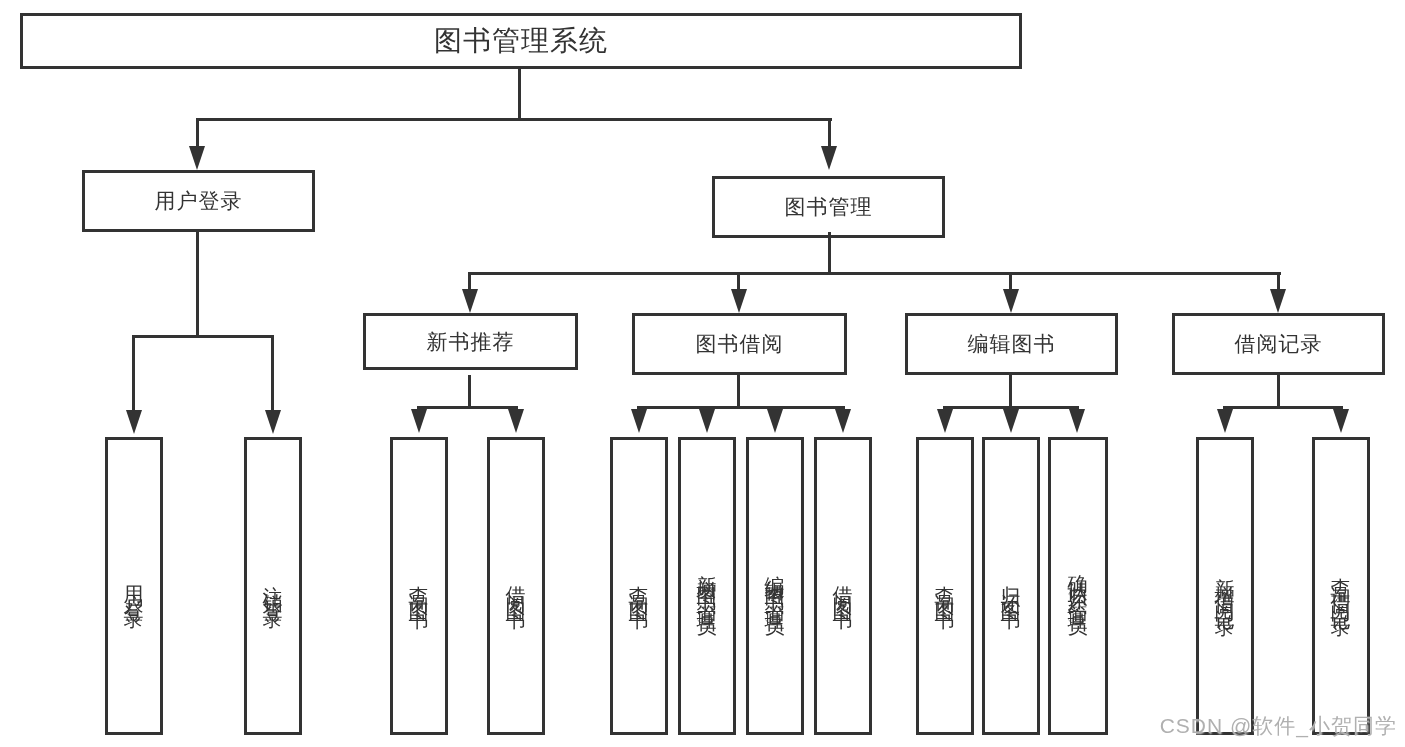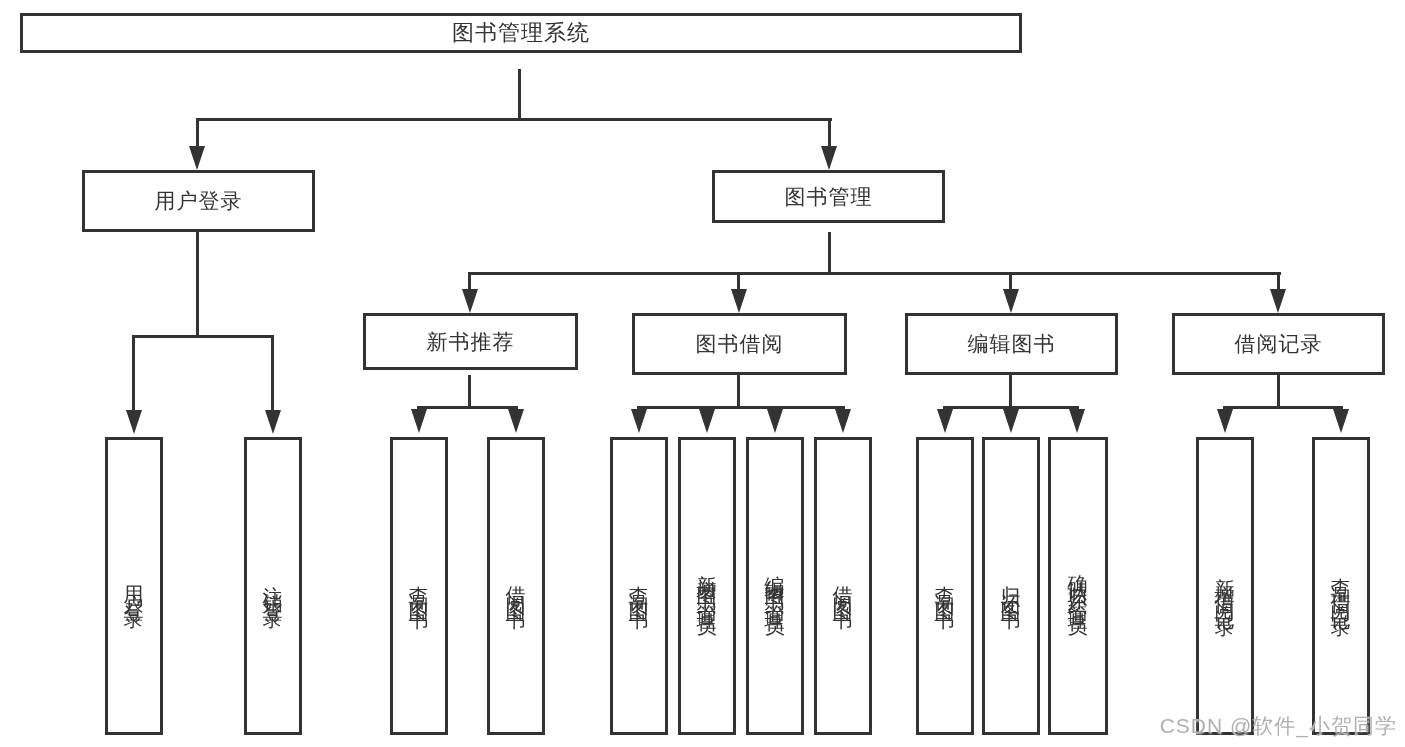--- a/index.html
+++ b/index.html
@@ -59,35 +59,35 @@
     text-shadow:1px 1px 2px rgba(255,255,255,0.9);
     z-index:5;
     pointer-events:none;
   }
 </style>
 </head>
 <body>
 
 <div id="canvas">
 
-  <div class="box" style="left:20px;top:13px;width:1002px;height:40px;font-size:22px;">
+  <div class="box" style="left:20px;top:13px;width:1002px;height:56px;font-size:28px;">
     <span>图书管理系统</span>
   </div>
 
   <div class="vline" style="left:518px;top:69px;height:51px;"></div>
   <div class="hline" style="left:196px;top:118px;width:636px;"></div>
   <div class="vline" style="left:196px;top:118px;height:30px;"></div>
   <div class="arrow" style="left:189px;top:146px;"></div>
   <div class="vline" style="left:828px;top:118px;height:30px;"></div>
   <div class="arrow" style="left:821px;top:146px;"></div>
 
   <div class="box" style="left:82px;top:170px;width:233px;height:62px;">
     <span>用户登录</span>
   </div>
-  <div class="box" style="left:712px;top:170px;width:233px;height:53px;">
+  <div class="box" style="left:712px;top:176px;width:233px;height:62px;">
     <span>图书管理</span>
   </div>
 
   <div class="vline" style="left:196px;top:232px;height:106px;"></div>
   <div class="hline" style="left:132px;top:335px;width:142px;"></div>
   <div class="vline" style="left:132px;top:335px;height:76px;"></div>
   <div class="arrow" style="left:126px;top:410px;"></div>
   <div class="vline" style="left:271px;top:335px;height:76px;"></div>
   <div class="arrow" style="left:265px;top:410px;"></div>
 

